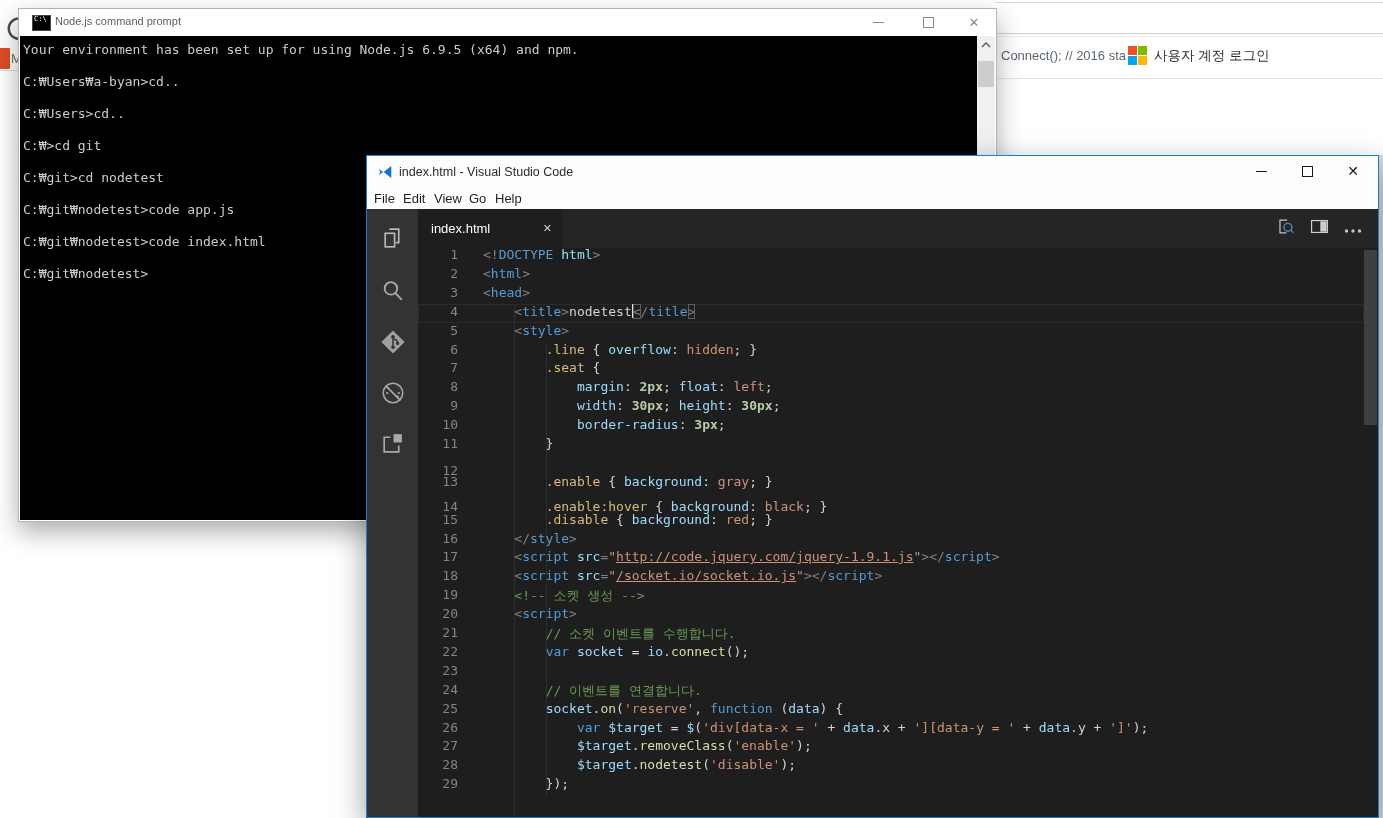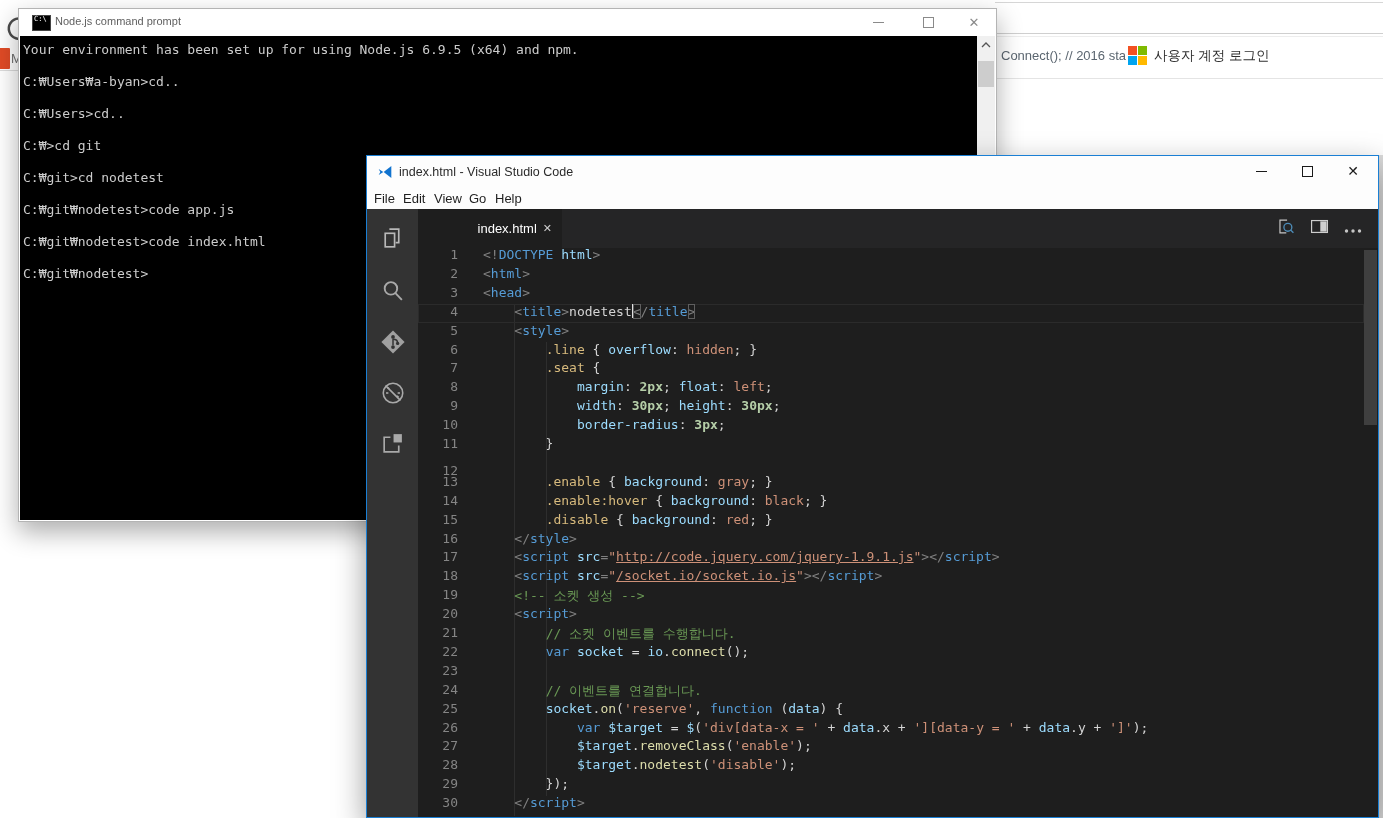--- a/index.html
+++ b/index.html
@@ -45,21 +45,21 @@
   .vsc-btn .glyph-max{border-color:#1a1a1a;}
   .vsc-btn .glyph-close{color:#1a1a1a;}
   .vsc-menubar{position:relative;height:20px;background:#fdfdfd;}
   .menu-item{position:absolute;top:2px;font-size:13px;color:#1f1f1f;}
   .vsc-body{position:absolute;top:53px;left:0;right:0;bottom:0;display:flex;}
   .activitybar{position:relative;width:51px;background:#333333;flex:none;}
   .act-icon{position:absolute;left:12px;width:27px;height:27px;display:flex;align-items:center;justify-content:center;}
   .editor-col{position:relative;flex:1;background:#1e1e1e;overflow:hidden;}
   .tabbar{position:relative;height:39px;background:#252526;display:flex;align-items:stretch;}
   .tab{width:121px;background:#1e1e1e;display:flex;align-items:center;padding:0 10px 0 13px;flex:none;}
-  .tab-label{font-size:13px;color:#ffffff;flex:1;text-align:right;}
+  .tab-label{font-size:13px;color:#ffffff;flex:1;}
   .tab-close{font-size:11px;color:#d0d0d0;padding-left:6px;}
   .tab-actions{margin-left:auto;display:flex;align-items:center;gap:15px;padding-right:16px;}
   .editor{position:absolute;top:39px;left:0;right:0;bottom:0;overflow:hidden;
           font-family:"DejaVu Sans Mono",monospace;font-size:13px;}
   .code-row{position:absolute;left:0;right:14px;height:19px;white-space:pre;}
   .gutter{position:absolute;left:0;width:40px;text-align:right;color:#858585;}
   .code-text{position:absolute;left:65px;}
   .cur-line{position:absolute;left:0;right:14px;height:19px;border:1px solid #2b2b2b;box-sizing:border-box;}
   .indent-guide{position:absolute;width:1px;background:#2e2e2e;}
   .ed-thumb{position:absolute;width:13px;background:#3f3f3f;}
@@ -246,35 +246,34 @@
             <div class="code-row" style="top: 55.7px;"><span class="gutter">4</span><span class="code-text"><span class="tk-d">    </span><span class="tk-p">&lt;</span><span class="tk-t">title</span><span class="tk-p">&gt;</span><span class="tk-d">nodetest</span><span class="cursor"></span><span class="tk-p boxed">&lt;</span><span class="tk-p">/</span><span class="tk-t">title</span><span class="tk-p boxed">&gt;</span></span></div>
             <div class="code-row" style="top: 74.6px;"><span class="gutter">5</span><span class="code-text"><span class="tk-d">    </span><span class="tk-p">&lt;</span><span class="tk-t">style</span><span class="tk-p">&gt;</span></span></div>
             <div class="code-row" style="top: 93.5px;"><span class="gutter">6</span><span class="code-text"><span class="tk-d">        </span><span class="tk-sel">.line</span><span class="tk-d"> { </span><span class="tk-a">overflow</span><span class="tk-d">: </span><span class="tk-s">hidden</span><span class="tk-d">; }</span></span></div>
             <div class="code-row" style="top: 112.4px;"><span class="gutter">7</span><span class="code-text"><span class="tk-d">        </span><span class="tk-sel">.seat</span><span class="tk-d"> {</span></span></div>
             <div class="code-row" style="top: 131.3px;"><span class="gutter">8</span><span class="code-text"><span class="tk-d">            </span><span class="tk-a">margin</span><span class="tk-d">: </span><span class="tk-n">2px</span><span class="tk-d">; </span><span class="tk-a">float</span><span class="tk-d">: </span><span class="tk-s">left</span><span class="tk-d">;</span></span></div>
             <div class="code-row" style="top: 150.2px;"><span class="gutter">9</span><span class="code-text"><span class="tk-d">            </span><span class="tk-a">width</span><span class="tk-d">: </span><span class="tk-n">30px</span><span class="tk-d">; </span><span class="tk-a">height</span><span class="tk-d">: </span><span class="tk-n">30px</span><span class="tk-d">;</span></span></div>
             <div class="code-row" style="top: 169.1px;"><span class="gutter">10</span><span class="code-text"><span class="tk-d">            </span><span class="tk-a">border-radius</span><span class="tk-d">: </span><span class="tk-n">3px</span><span class="tk-d">;</span></span></div>
             <div class="code-row" style="top: 188px;"><span class="gutter">11</span><span class="code-text"><span class="tk-d">        }</span></span></div>
             <div class="code-row" style="top: 207px; margin-top: 8px;"><span class="gutter">12</span><span class="code-text"></span></div>
             <div class="code-row" style="top: 225.8px;"><span class="gutter">13</span><span class="code-text"><span class="tk-d">        </span><span class="tk-sel">.enable</span><span class="tk-d"> { </span><span class="tk-a">background</span><span class="tk-d">: </span><span class="tk-s">gray</span><span class="tk-d">; }</span></span></div>
-            <div class="code-row" style="top: 245px; padding-left: 40px;"><span class="gutter">14</span><span class="code-text"><span class="tk-d">        </span><span class="tk-sel">.enable:hover</span><span class="tk-d"> { </span><span class="tk-a">background</span><span class="tk-d">: </span><span class="tk-s">black</span><span class="tk-d">; }</span></span></div>
+            <div class="code-row" style="top: 251px; padding-left: 40px;"><span class="gutter">14</span><span class="code-text"><span class="tk-d">        </span><span class="tk-sel">.enable:hover</span><span class="tk-d"> { </span><span class="tk-a">background</span><span class="tk-d">: </span><span class="tk-s">black</span><span class="tk-d">; }</span></span></div>
             <div class="code-row" style="top: 263.6px;"><span class="gutter">15</span><span class="code-text"><span class="tk-d">        </span><span class="tk-sel">.disable</span><span class="tk-d"> { </span><span class="tk-a">background</span><span class="tk-d">: </span><span class="tk-s">red</span><span class="tk-d">; }</span></span></div>
             <div class="code-row" style="top: 282.5px;"><span class="gutter">16</span><span class="code-text"><span class="tk-d">    </span><span class="tk-p">&lt;/</span><span class="tk-t">style</span><span class="tk-p">&gt;</span></span></div>
             <div class="code-row" style="top: 301.4px;"><span class="gutter">17</span><span class="code-text"><span class="tk-d">    </span><span class="tk-p">&lt;</span><span class="tk-t">script</span><span class="tk-d"> </span><span class="tk-a">src</span><span class="tk-p">=</span><span class="tk-s">"</span><span class="tk-sl">http://code.jquery.com/jquery-1.9.1.js</span><span class="tk-s">"</span><span class="tk-p">&gt;</span><span class="tk-p">&lt;/</span><span class="tk-t">script</span><span class="tk-p">&gt;</span></span></div>
             <div class="code-row" style="top: 320.3px;"><span class="gutter">18</span><span class="code-text"><span class="tk-d">    </span><span class="tk-p">&lt;</span><span class="tk-t">script</span><span class="tk-d"> </span><span class="tk-a">src</span><span class="tk-p">=</span><span class="tk-s">"</span><span class="tk-sl">/socket.io/socket.io.js</span><span class="tk-s">"</span><span class="tk-p">&gt;</span><span class="tk-p">&lt;/</span><span class="tk-t">script</span><span class="tk-p">&gt;</span></span></div>
             <div class="code-row" style="top: 339.2px;"><span class="gutter">19</span><span class="code-text"><span class="tk-d">    </span><span class="tk-c">&lt;!-- 소켓 생성 --&gt;</span></span></div>
             <div class="code-row" style="top: 358.1px;"><span class="gutter">20</span><span class="code-text"><span class="tk-d">    </span><span class="tk-p">&lt;</span><span class="tk-t">script</span><span class="tk-p">&gt;</span></span></div>
             <div class="code-row" style="top: 377px;"><span class="gutter">21</span><span class="code-text"><span class="tk-d">        </span><span class="tk-c">// 소켓 이벤트를 수행합니다.</span></span></div>
             <div class="code-row" style="top: 395.9px;"><span class="gutter">22</span><span class="code-text"><span class="tk-d">        </span><span class="tk-k">var</span><span class="tk-d"> </span><span class="tk-v">socket</span><span class="tk-d"> = </span><span class="tk-v">io</span><span class="tk-d">.</span><span class="tk-f">connect</span><span class="tk-d">();</span></span></div>
             <div class="code-row" style="top: 414.8px;"><span class="gutter">23</span><span class="code-text"></span></div>
             <div class="code-row" style="top: 433.7px;"><span class="gutter">24</span><span class="code-text"><span class="tk-d">        </span><span class="tk-c">// 이벤트를 연결합니다.</span></span></div>
             <div class="code-row" style="top: 452.6px;"><span class="gutter">25</span><span class="code-text"><span class="tk-d">        </span><span class="tk-v">socket</span><span class="tk-d">.</span><span class="tk-f">on</span><span class="tk-d">(</span><span class="tk-s">'reserve'</span><span class="tk-d">, </span><span class="tk-k">function</span><span class="tk-d"> (</span><span class="tk-v">data</span><span class="tk-d">) {</span></span></div>
             <div class="code-row" style="top: 471.5px;"><span class="gutter">26</span><span class="code-text"><span class="tk-d">            </span><span class="tk-k">var</span><span class="tk-d"> </span><span class="tk-v">$target</span><span class="tk-d"> = </span><span class="tk-v">$</span><span class="tk-d">(</span><span class="tk-s">'div[data-x = '</span><span class="tk-d"> + </span><span class="tk-v">data</span><span class="tk-d">.x</span><span class="tk-d"> + </span><span class="tk-s">'][data-y = '</span><span class="tk-d"> + </span><span class="tk-v">data</span><span class="tk-d">.y</span><span class="tk-d"> + </span><span class="tk-s">']'</span><span class="tk-d">);</span></span></div>
             <div class="code-row" style="top: 490.4px;"><span class="gutter">27</span><span class="code-text"><span class="tk-d">            </span><span class="tk-v">$target</span><span class="tk-d">.</span><span class="tk-f">removeClass</span><span class="tk-d">(</span><span class="tk-s">'enable'</span><span class="tk-d">);</span></span></div>
             <div class="code-row" style="top: 509.3px;"><span class="gutter">28</span><span class="code-text"><span class="tk-d">            </span><span class="tk-v">$target</span><span class="tk-d">.</span><span class="tk-f">nodetest</span><span class="tk-d">(</span><span class="tk-s">'disable'</span><span class="tk-d">);</span></span></div>
             <div class="code-row" style="top: 528.2px;"><span class="gutter">29</span><span class="code-text"><span class="tk-d">        });</span></span></div>
-            <div class="code-row" style="top: 547.1px;"><span class="gutter">30</span><span class="code-text"><span class="tk-d">    </span><span class="tk-p">&lt;/</span><span class="tk-t">script</span><span class="tk-p">&gt;</span></span></div>
             <div class="code-row" style="top: 566px;"><span class="gutter">31</span><span class="code-text"><span class="tk-d">    </span><span class="tk-c">&lt;!-- 좌석 자동 생성 --&gt;</span></span></div>
           </div>
       </div>
     </div>
   </div>
 </div>
 
 </body></html>

